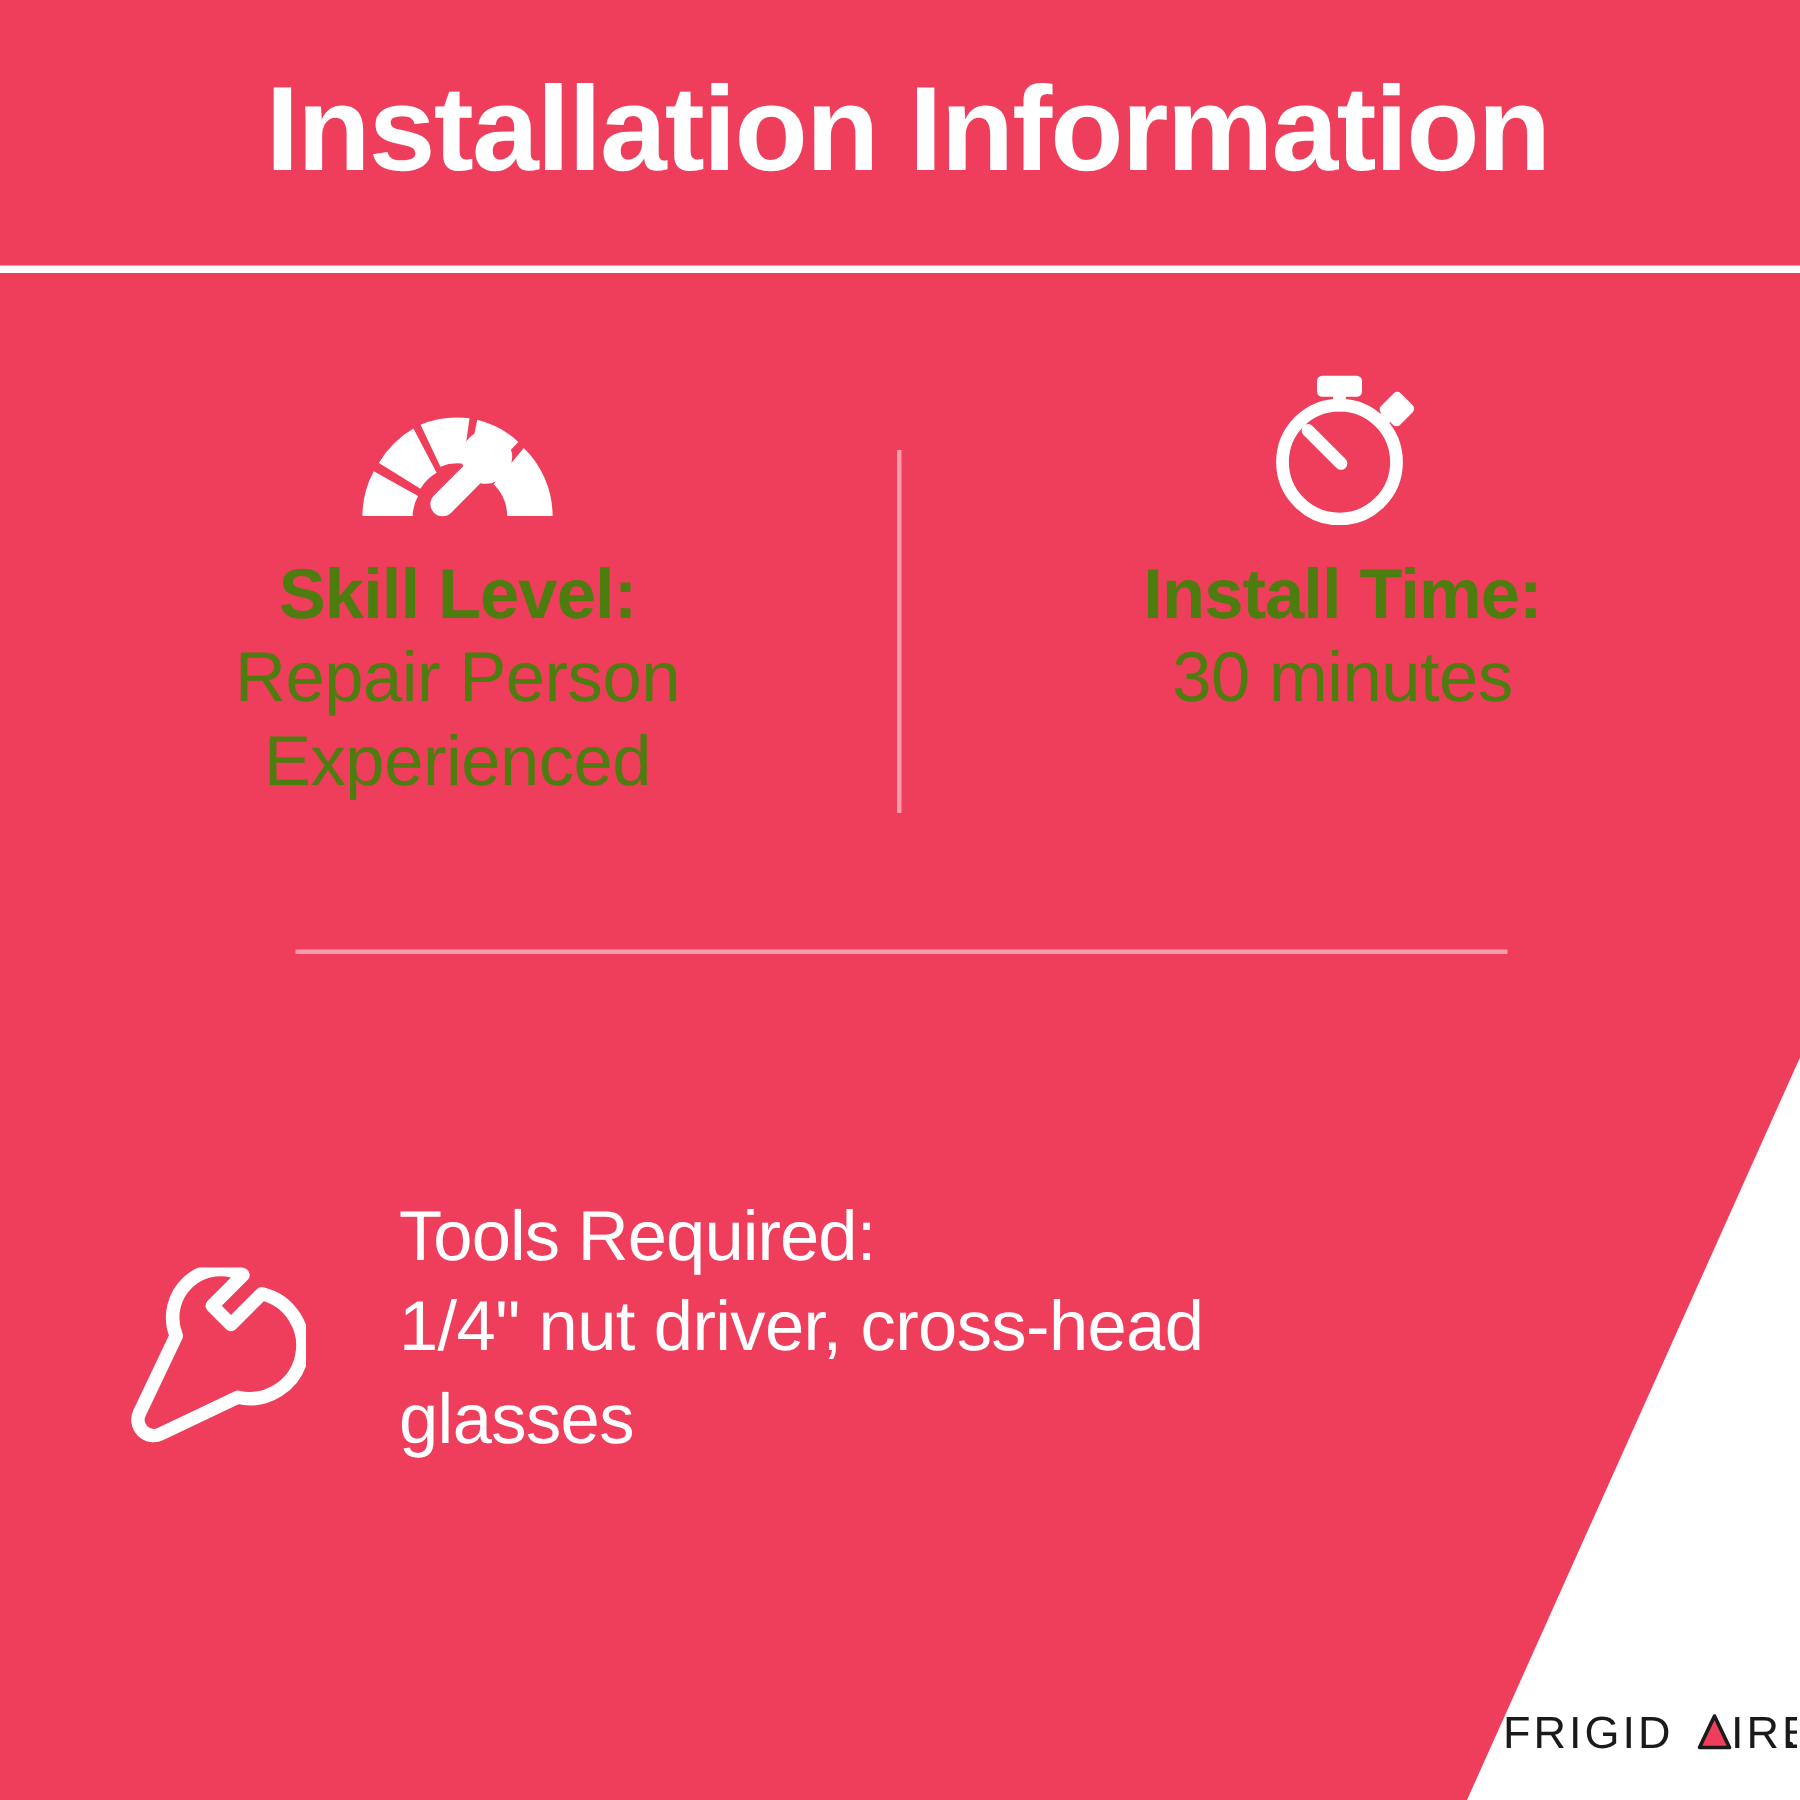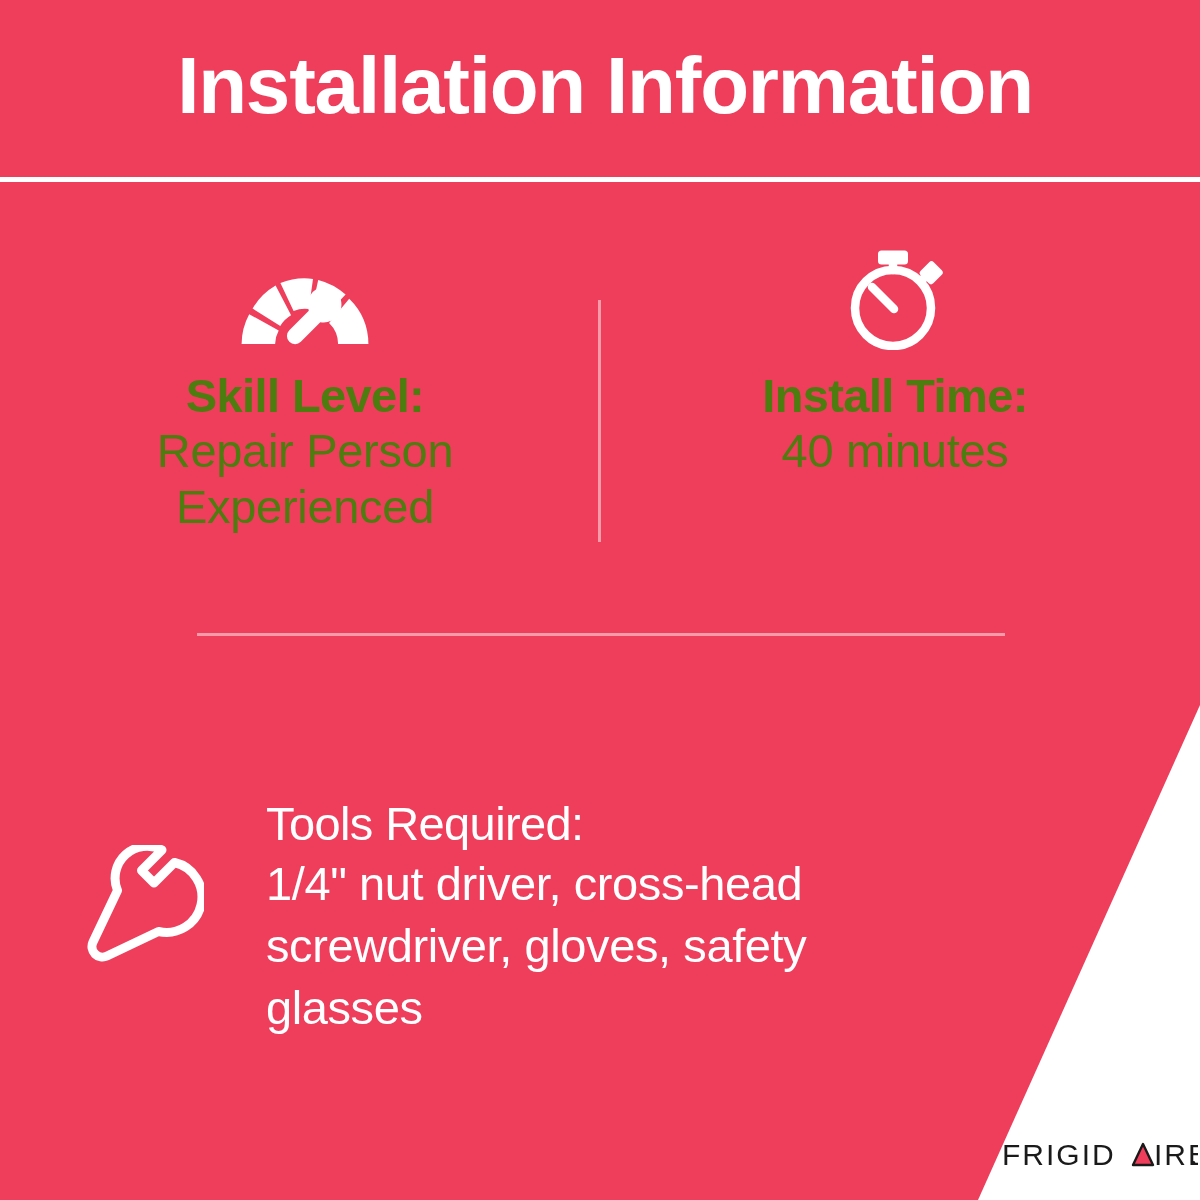--- a/index.html
+++ b/index.html
@@ -199,42 +199,41 @@
             <path d="M38.5 8 L61.5 8 L61.5 15 L38.5 15 Z" fill="#ffffff" stroke-width="7"></path>
 
             <path d="M78.5 34.5 L85.5 27.5"></path>
             <path d="M88.5 18.5 L96.5 26.5 L88 35 L80 27 Z" fill="#ffffff" stroke-width="6.5"></path>
 
             <path d="M51 63 L29 41"></path>
           </g>
         </svg>
       </div>
       <div class="info-heading">Install Time:</div>
-      <div class="info-value">40 minutes</div>
+      <div class="info-value">30 minutes</div>
     </div>
   </div>
 
   <div class="v-divider"></div>
   <div class="h-divider"></div>
 
   <div class="tools-block">
     <div class="tools-icon">
       <svg width="126" height="126" viewBox="0 0 126 126" aria-hidden="true">
         <g fill="none" stroke="#ffffff" stroke-width="9" stroke-linecap="round" stroke-linejoin="round">
           <path d="M96.5 17.5 L76.0 38.0 L63.5 25.5 L84.0 5.0
                    A32 32 0 0 0 39.5 45.5 L15.0 97.0
                    A10.5 10.5 0 0 0 29.0 111.0 L80.5 86.5
                    A32 32 0 0 0 96.5 17.5 Z"></path>
         </g>
       </svg>
     </div>
     <div class="tools-text">
       <div class="tools-heading">Tools Required:</div>
       <div class="tools-value">1/4" nut driver, cross-head</div>
-      <div class="tools-value">screwdriver, gloves, safety</div>
       <div class="tools-value">glasses</div>
     </div>
   </div>
 
   <div class="brand">
     <svg width="196" height="40" viewBox="0 0 196 40" aria-hidden="true">
       <text x="0" y="29" font-family="'Liberation Sans', sans-serif" font-size="30" letter-spacing="2.0" fill="#1A1A1A">FRIGID</text>
 
       <polygon points="131,29 141,8 151,29" fill="#EF3E5C" stroke="#1A1A1A" stroke-width="2.4" stroke-linejoin="round"></polygon>
       <text x="152" y="29" font-family="'Liberation Sans', sans-serif" font-size="30" letter-spacing="2.0" fill="#1A1A1A">IRE</text>

